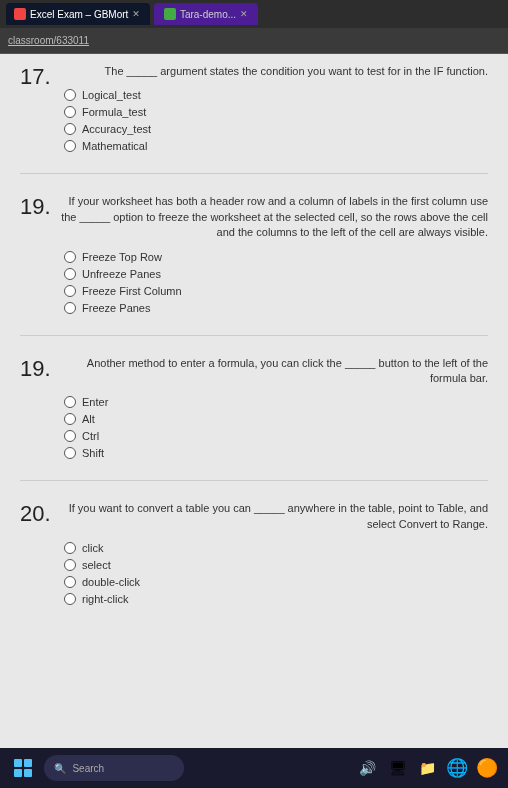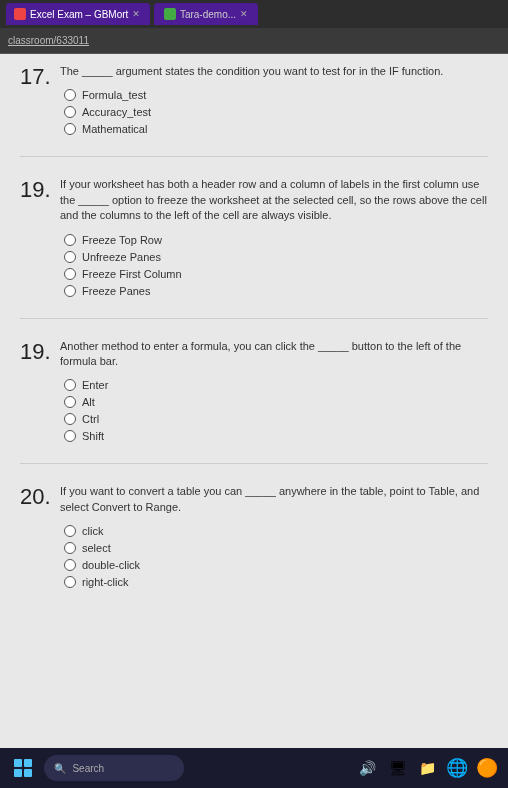--- a/index.html
+++ b/index.html
@@ -27,21 +27,21 @@
       border-radius: 4px 4px 0 0;
       padding: 4px 10px;
       font-size: 10px;
       color: #ccc;
       display: flex;
       align-items: center;
       gap: 4px;
       height: 22px;
     }
     .tab.active {
-      background: #4c1d95;
+      background: #0f172a;
       color: #fff;
       padding-left: 8px;
     }
     .tab-close {
       font-size: 9px;
       color: #aaa;
       cursor: pointer;
     }
     .tab-icon {
       width: 12px;
@@ -90,20 +90,21 @@
     .question-number {
       font-size: 22px;
       font-weight: normal;
       color: #222;
       min-width: 40px;
       margin-top: 0;
     }
 
     .question-content {
       flex: 1;
+      text-align: right;
     }
 
     .question-text {
       font-size: 11px;
       color: #333;
       line-height: 1.4;
       margin-bottom: 10px;
     }
 
     .options-list {
@@ -218,20 +219,24 @@
 
 <div class="main-content">
 
   <div class="question-block">
     <div class="question-number">17.</div>
     <div class="question-content">
       <div class="question-text">The _____ argument states the condition you want to test for in the IF function.</div>
       <ul class="options-list">
         <li class="option-item">
           <span class="radio-circle"></span>
+          <span>Logical_test</span>
+        </li>
+        <li class="option-item">
+          <span class="radio-circle"></span>
           <span>Formula_test</span>
         </li>
         <li class="option-item">
           <span class="radio-circle"></span>
           <span>Accuracy_test</span>
         </li>
         <li class="option-item">
           <span class="radio-circle"></span>
           <span>Mathematical</span>
         </li>

